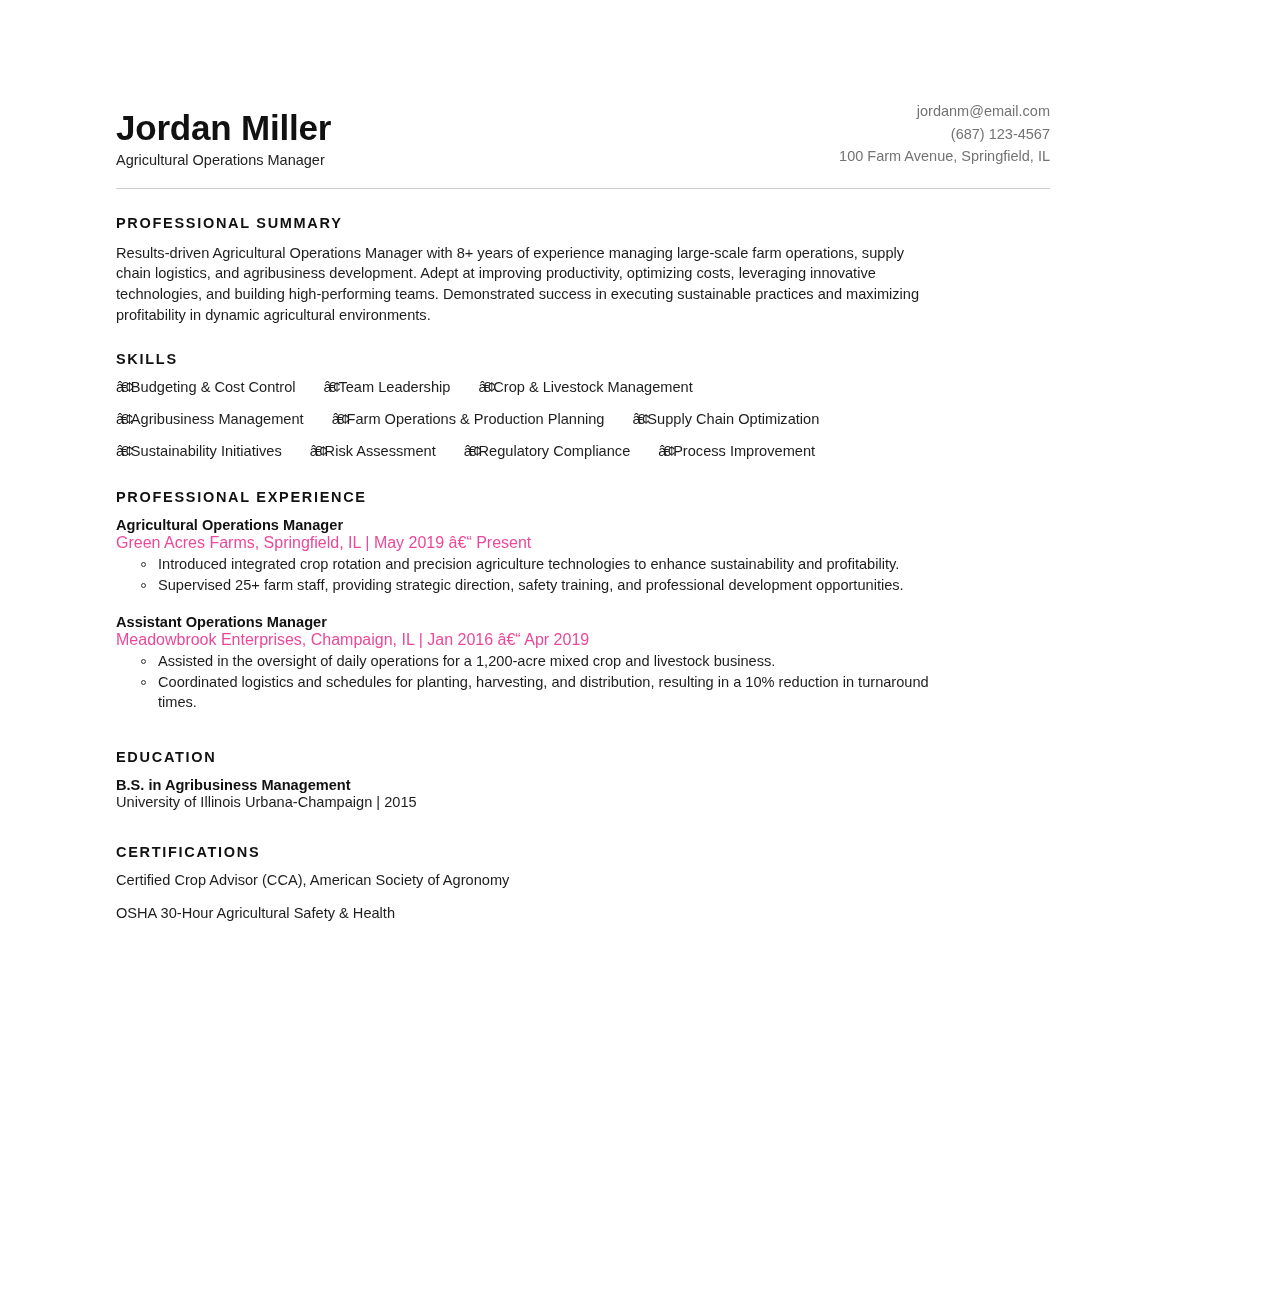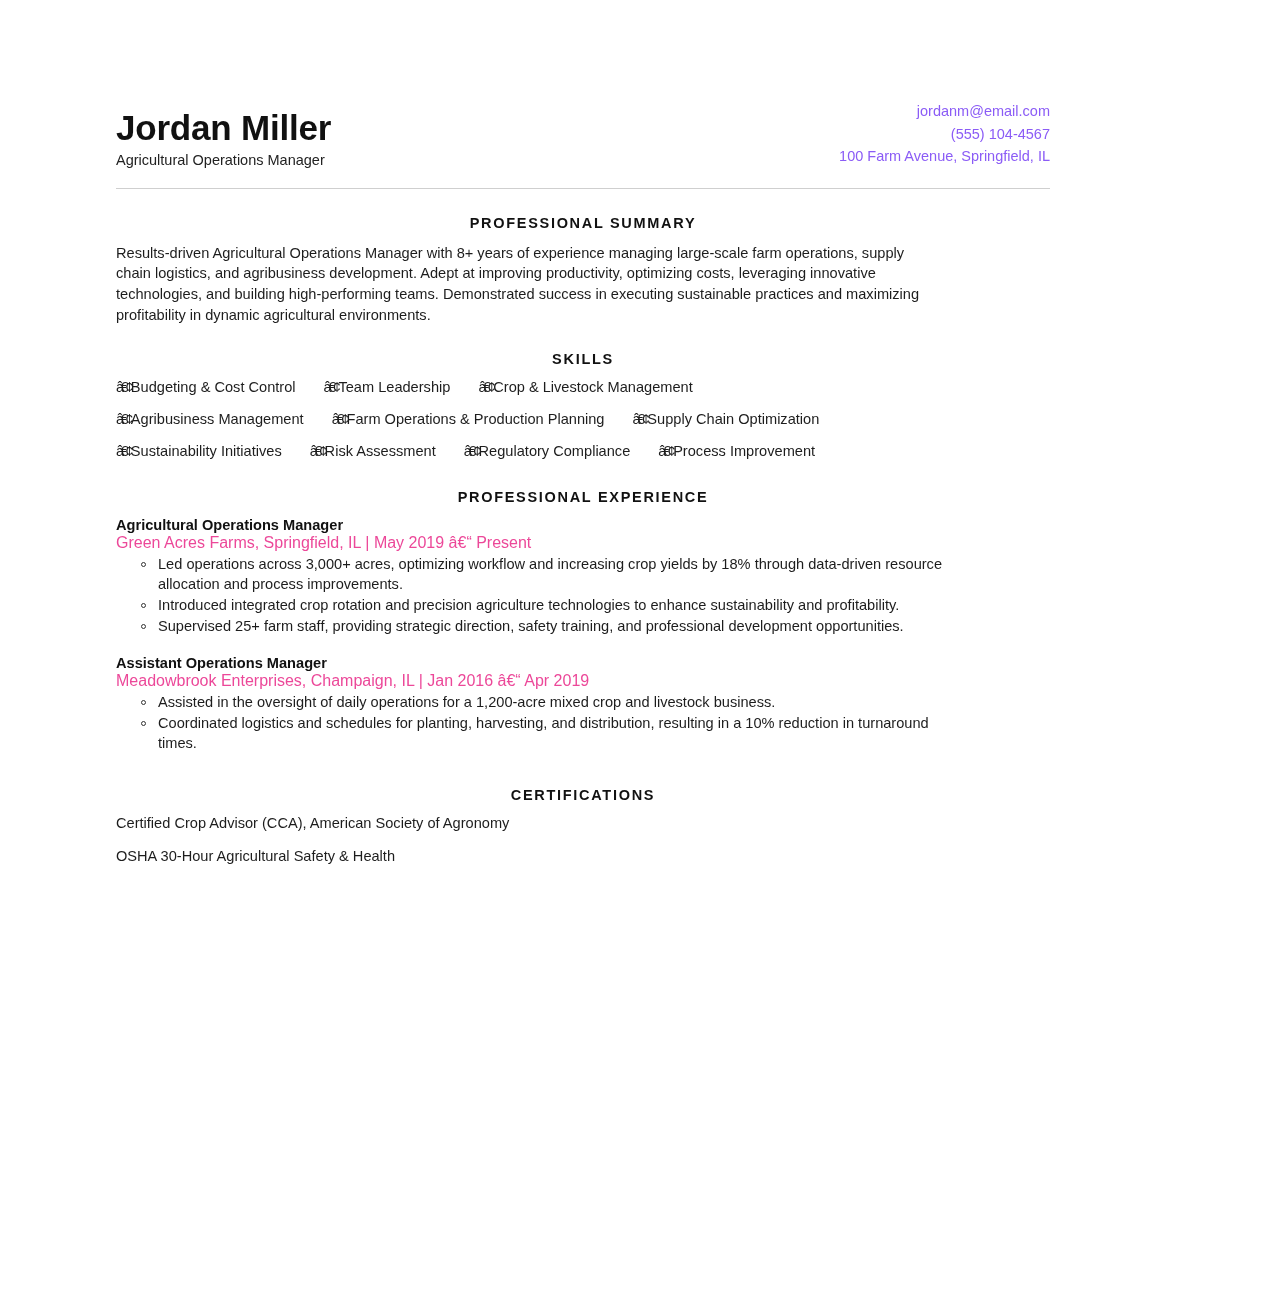--- a/index.html
+++ b/index.html
@@ -41,41 +41,40 @@
   .headline {
     font-size: 14.5px;
     color: #222222;
     margin: 0;
     line-height: 1.3;
   }
   .contact {
     text-align: right;
     font-size: 14.5px;
     line-height: 1.56;
-    color: #8b5cf6;
+    color: #737373;
     padding-top: 4px;
     white-space: nowrap;
   }
   .rule {
     border: 0;
     border-top: 1px solid #cfcfcf;
     margin: 18px 0 0 0;
   }
   
   .section {
     margin-top: 26px;
   }
   .section-title {
     font-size: 14.5px;
     font-weight: bold;
     letter-spacing: 1.7px;
     text-transform: uppercase;
     color: #111111;
     margin: 0 0 12px 0;
-    text-align: center;
   }
   .summary-text {
     font-size: 14.6px;
     line-height: 1.42;
     margin: 0;
     color: #1d1d1d;
     max-width: 815px;
   }
   
   .skills-rows {
@@ -166,21 +165,21 @@
 
 <div class="page">
 
   <div class="header">
     <div class="identity">
       <h1 class="name">Jordan Miller</h1>
       <p class="headline">Agricultural Operations Manager</p>
     </div>
     <div class="contact">
       <div>jordanm@email.com</div>
-      <div>(555) 104-4567</div>
+      <div>(687) 123-4567</div>
       <div>100 Farm Avenue, Springfield, IL</div>
     </div>
   </div>
   <hr class="rule">
 
   <div class="section summary">
     <h2 class="section-title">PROFESSIONAL SUMMARY</h2>
     <p class="summary-text">Results-driven Agricultural Operations Manager with 8+ years of experience managing large-scale farm operations, supply chain logistics, and agribusiness development. Adept at improving productivity, optimizing costs, leveraging innovative technologies, and building high-performing teams. Demonstrated success in executing sustainable practices and maximizing profitability in dynamic agricultural environments.</p>
   </div>
 
@@ -210,36 +209,40 @@
     </div>
   </div>
 
   <div class="section experience">
     <h2 class="section-title">PROFESSIONAL EXPERIENCE</h2>
 
     <div class="job">
       <p class="job-title">Agricultural Operations Manager</p>
       <p class="job-meta">Green Acres Farms, Springfield, IL | May 2019 â€“ Present</p>
       <ul class="bullets">
-        <li>Led operations across 3,000+ acres, optimizing workflow and increasing crop yields by 18% through data-driven resource allocation and process improvements.</li>
         <li>Introduced integrated crop rotation and precision agriculture technologies to enhance sustainability and profitability.</li>
         <li>Supervised 25+ farm staff, providing strategic direction, safety training, and professional development opportunities.</li>
       </ul>
     </div>
 
     <div class="job">
       <p class="job-title">Assistant Operations Manager</p>
       <p class="job-meta">Meadowbrook Enterprises, Champaign, IL | Jan 2016 â€“ Apr 2019</p>
       <ul class="bullets">
         <li>Assisted in the oversight of daily operations for a 1,200-acre mixed crop and livestock business.</li>
         <li>Coordinated logistics and schedules for planting, harvesting, and distribution, resulting in a 10% reduction in turnaround times.</li>
       </ul>
     </div>
   </div>
 
+  <div class="section education">
+    <h2 class="section-title">EDUCATION</h2>
+    <p class="edu-degree">B.S. in Agribusiness Management</p>
+    <p class="edu-school">University of Illinois Urbana-Champaign | 2015</p>
+  </div>
 
   <div class="section certifications">
     <h2 class="section-title">CERTIFICATIONS</h2>
     <p class="cert">Certified Crop Advisor (CCA), American Society of Agronomy</p>
     <p class="cert">OSHA 30-Hour Agricultural Safety &amp; Health</p>
   </div>
 
 </div>
 
 </body></html>

